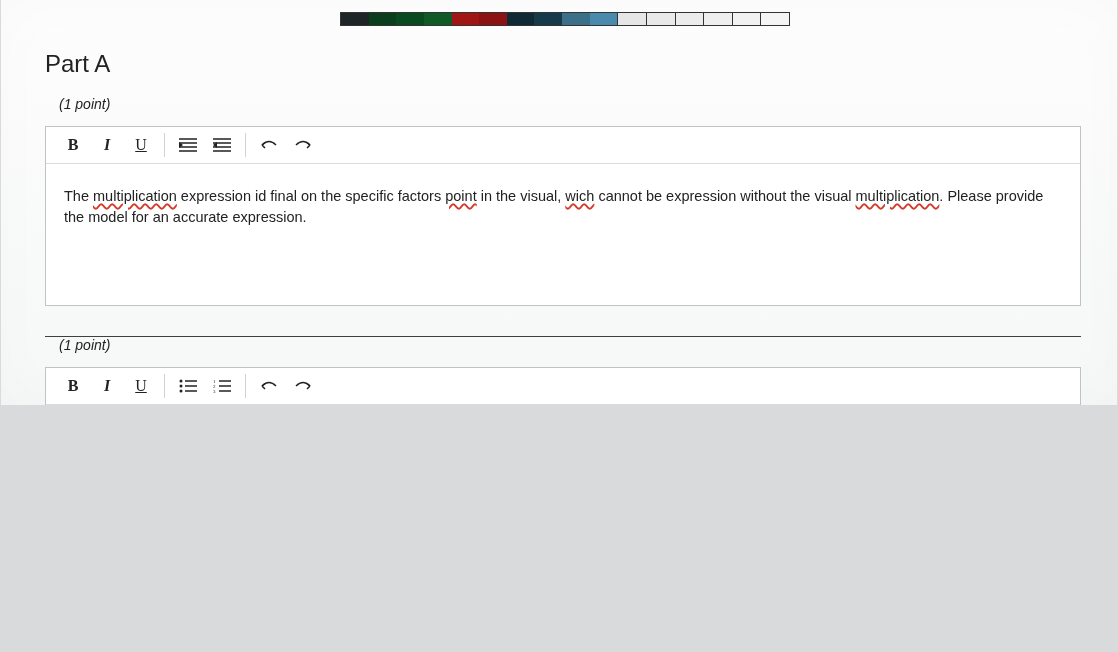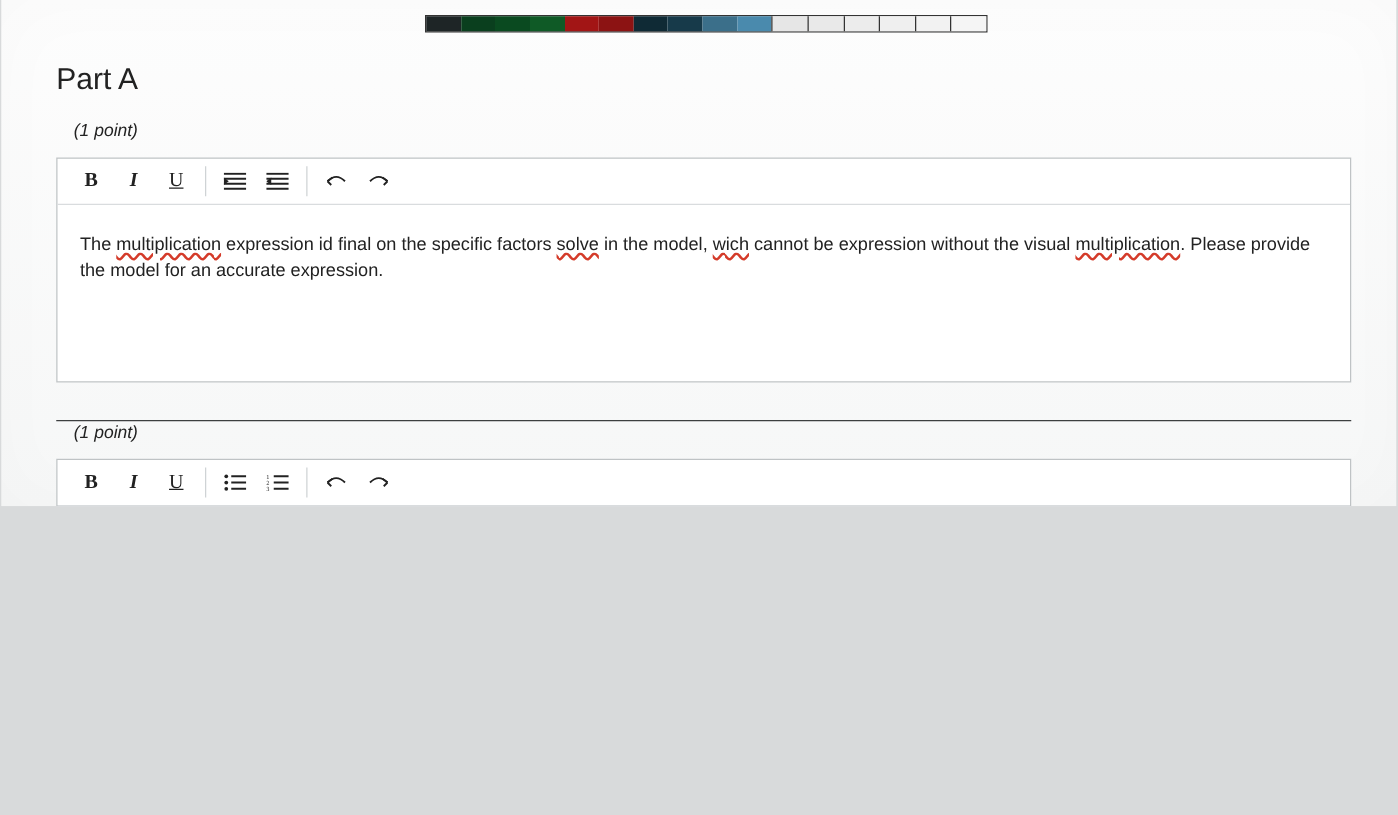--- a/index.html
+++ b/index.html
@@ -172,21 +172,21 @@
         </svg>
       </span>
       <span class="tbtn">
         <svg class="icon-arrow" viewBox="0 0 18 12">
           <path d="M2 6 Q9 -1 16 6" stroke="#222" stroke-width="1.5" fill="none"></path>
           <path d="M16 6 L12 3 M16 6 L13 9" stroke="#222" stroke-width="1.5" fill="none"></path>
         </svg>
       </span>
     </div>
     <div class="editor-content">
-      <span>The </span><span class="spellerr">multiplication</span><span> expression id final on the specific factors </span><span class="spellerr">solve</span><span> in the model, </span><span class="spellerr">wich</span><span> cannot be expression without the visual </span><span class="spellerr">multiplication</span><span>. Please provide the model for an accurate expression.</span>
+      <span>The </span><span class="spellerr">multiplication</span><span> expression id final on the specific factors </span><span class="spellerr">point</span><span> in the visual, </span><span class="spellerr">wich</span><span> cannot be expression without the visual </span><span class="spellerr">multiplication</span><span>. Please provide the model for an accurate expression.</span>
     </div>
   </div>
 
   <hr class="hr-sep">
 
   <p class="points">(1 point)</p>
 
   <div class="editor small">
     <div class="toolbar">
       <span class="tbtn bold">B</span>

